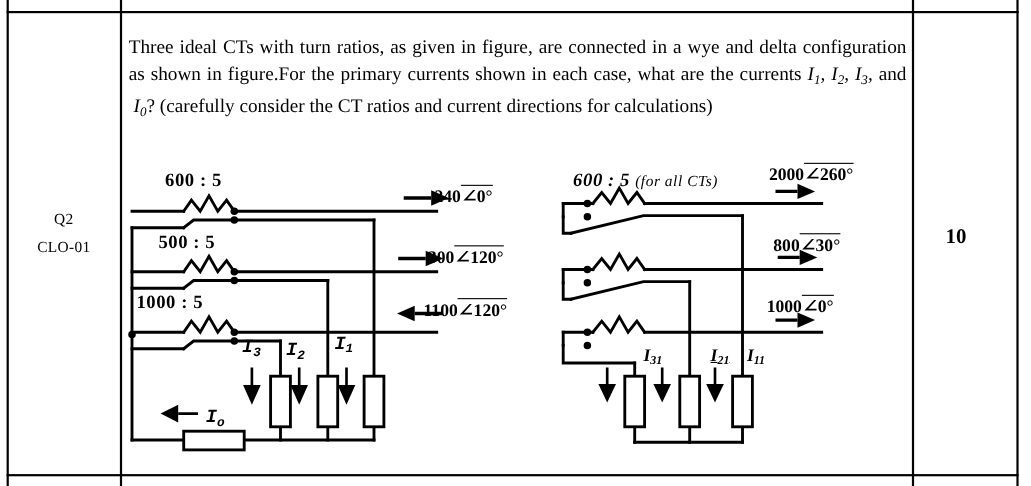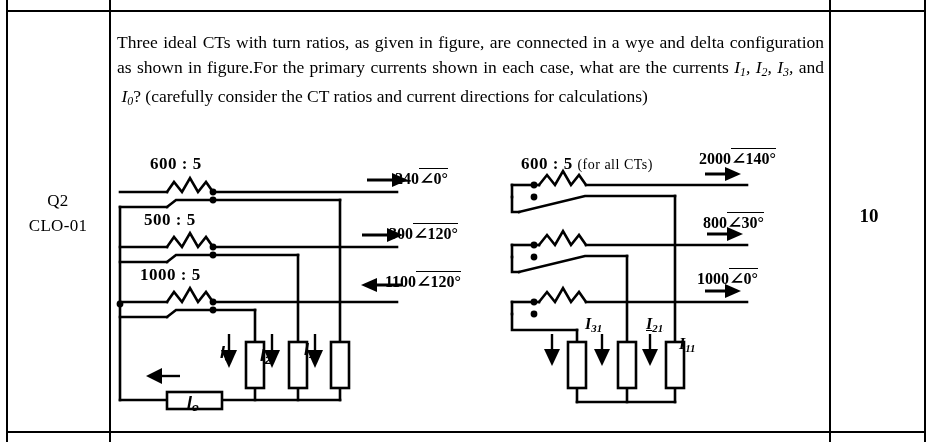--- a/index.html
+++ b/index.html
@@ -49,21 +49,21 @@
     top: 431px;
   }
 
   
   #cell-qcode {
     position: absolute;
     left: 8px;
     top: 188px;
     width: 100px;
     text-align: center;
-    font-size: 17px;
+    font-size: 14px;
     line-height: 25px;
     letter-spacing: 0.3px;
   }
   #cell-marks {
     position: absolute;
     left: 831px;
     top: 205px;
     width: 76px;
     text-align: center;
     font-size: 19px;
@@ -121,22 +121,21 @@
     padding-left: 1px;
     margin-left: 0px;
   }
   .angsym {
     display: inline-block;
     transform: scaleX(1.15);
   }
   .ilabel {
     font-size: 17px;
     font-style: italic;
-    font-family: Liberation Sans, sans-serif;
-    margin-top: 36px;
+    font-family: Liberation Mono, monospace;
   }
   .ilabel-b {
     font-size: 16px;
     font-style: italic;
     font-weight: bold;
   }
   svg { display: block; }
 </style>
 </head>
 <body>
@@ -160,42 +159,42 @@
   <div id="question-text">
     <span>Three ideal CTs with turn ratios, as given in figure, are connected in a wye and delta configuration as shown in figure.For the primary currents shown in each case, what are the currents </span><span class="var">I<sub>1</sub>, I<sub>2</sub>, I<sub>3</sub>,</span><span> and </span>&nbsp;<span class="var">I<sub>0</sub></span><span>? (carefully consider the CT ratios and current directions for calculations)</span>
   </div>
 
   <div id="figures">
 
     <div class="fig" id="fig-wye">
 
       <div class="fig-label ratio-label" style="left:38px; top:2px;">600 : 5</div>
       <div class="fig-label ratio-label" style="left:32px; top:58px;text-align:center;">500 : 5</div>
-      <div class="fig-label ratio-label" style="left:28px; top:113px;text-align:center;">1000 : 5</div>
+      <div class="fig-label ratio-label" style="left:12px; top:113px;text-align:center;">1000 : 5</div>
 
       <div class="fig-label cur-label" style="left:283px; top:16px;">
         <span>240</span><span class="ang"><span class="angsym">∠</span><span>0°</span></span>
       </div>
       <div class="fig-label cur-label" style="left:277px; top:71px;">
         <span>300</span><span class="ang"><span class="angsym">∠</span><span>120°</span></span>
       </div>
       <div class="fig-label cur-label" style="left:273px; top:119px;">
         <span>1100</span><span class="ang"><span class="angsym">∠</span><span>120°</span></span>
       </div>
 
       <div class="fig-label ilabel" style="left:108px; top:155px;">
         <span>I</span><sub>3</sub>
       </div>
       <div class="fig-label ilabel" style="left:148px; top:158px;">
         <span>I</span><sub>2</sub>
       </div>
       <div class="fig-label ilabel" style="left:192px; top:152px;">
         <span>I</span><sub>1</sub>
       </div>
-      <div class="fig-label ilabel" style="left:75px; top:205px;">
+      <div class="fig-label ilabel" style="left:75px; top:219px;">
         <span>I</span><sub>o</sub>
       </div>
 
       <svg width="390" height="270" viewBox="0 0 390 270">
         <g stroke="#000" stroke-width="2.6" fill="none" stroke-linecap="square">
 
           <line x1="8" y1="40" x2="55" y2="40"></line>
           <path d="M55 40 L62 30 L70 40 L78 26 L86 40 L94 30 L101 40"></path>
           <line x1="101" y1="40" x2="285" y2="40"></line>
 
@@ -271,42 +270,42 @@
 
         <g fill="#000">
           <line x1="50" y1="224" x2="68" y2="224" stroke="#000" stroke-width="2.4"></line>
           <polygon points="50,216 34,224 50,232"></polygon>
         </g>
       </svg>
     </div>
 
     <div class="fig" id="fig-delta">
 
-      <div class="fig-label ratio-label" style="left:14px; top:2px;">
+      <div class="fig-label ratio-label" style="left:14px; top:2px;font-style:italic;">
         <span>600 : 5</span>
         <span class="ratio-note">(for all CTs)</span>
       </div>
 
       <div class="fig-label cur-label" style="left:192px; top:-4px;">
-        <span>2000</span><span class="ang"><span class="angsym">∠</span><span>140°</span></span>
+        <span>2000</span><span class="ang"><span class="angsym">∠</span><span>260°</span></span>
       </div>
       <div class="fig-label cur-label" style="left:196px; top:60px;">
         <span>800</span><span class="ang"><span class="angsym">∠</span><span>30°</span></span>
       </div>
       <div class="fig-label cur-label" style="left:190px; top:116px;">
         <span>1000</span><span class="ang"><span class="angsym">∠</span><span>0°</span></span>
       </div>
 
       <div class="fig-label ilabel-b" style="left:78px; top:163px;">
         <span>I</span><sub>31</sub>
       </div>
       <div class="fig-label ilabel-b" style="left:139px; top:163px;text-decoration:underline;">
         <span>I</span><sub>21</sub>
       </div>
-      <div class="fig-label ilabel-b" style="left:172px; top:163px;margin-top:20px;">
+      <div class="fig-label ilabel-b" style="left:172px; top:163px;">
         <span>I</span><sub>11</sub>
       </div>
 
       <svg width="315" height="270" viewBox="0 0 315 270">
         <g stroke="#000" stroke-width="2.6" fill="none" stroke-linecap="square">
 
           <line x1="5" y1="33" x2="32" y2="33"></line>
           <path d="M32 33 L40 23 L48 33 L56 19 L64 33 L72 23 L79 33"></path>
           <line x1="79" y1="33" x2="240" y2="33"></line>
 

